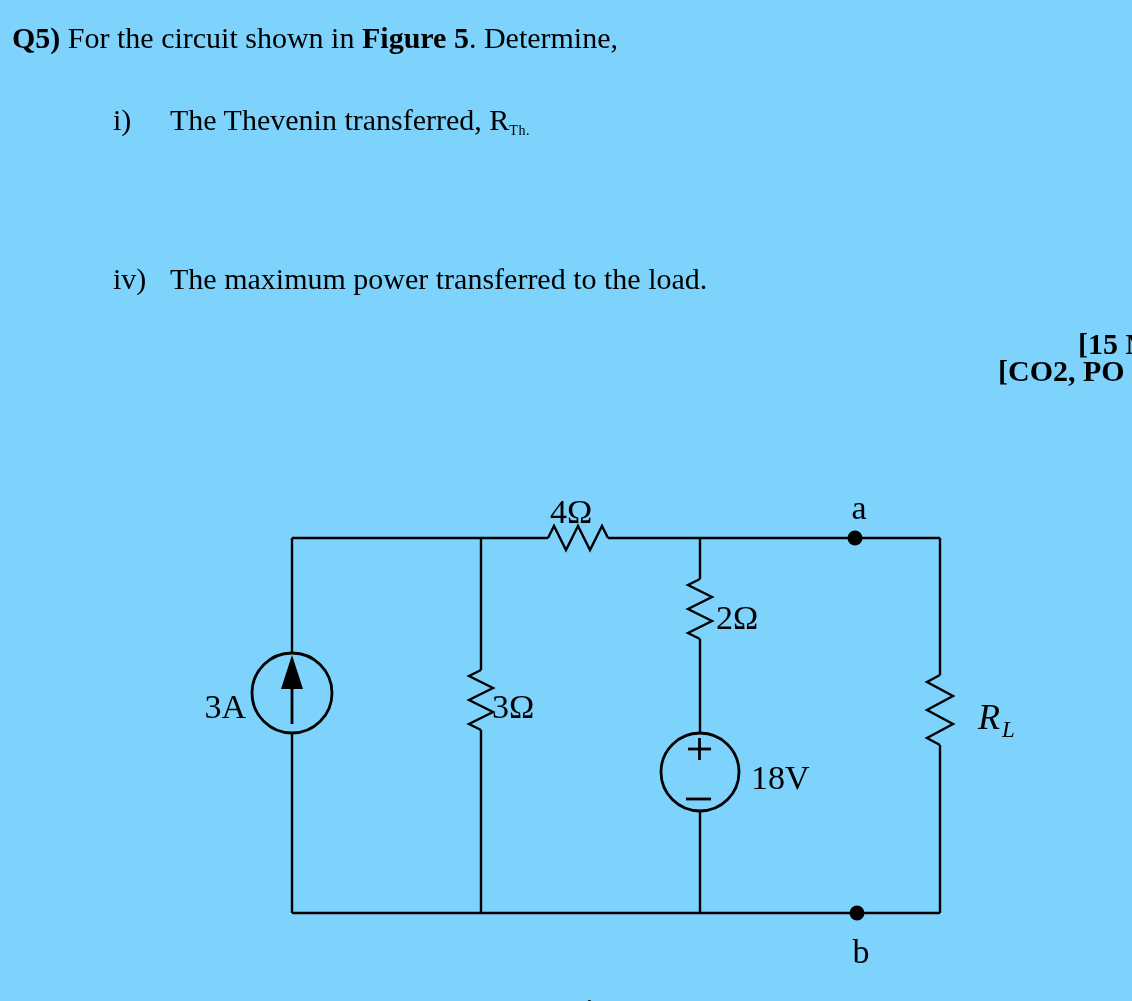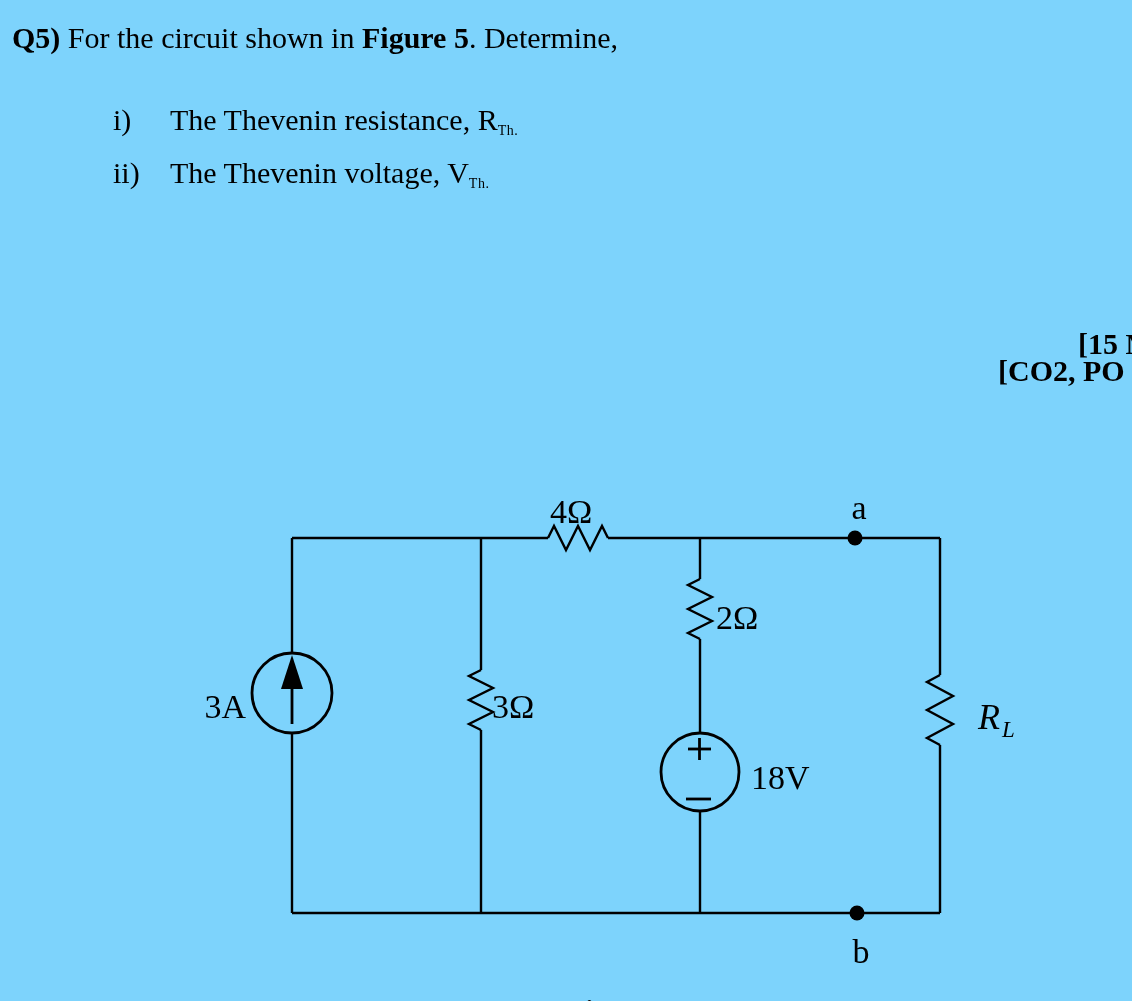--- a/index.html
+++ b/index.html
@@ -56,24 +56,24 @@
 </head>
 <body>
 
 <div class="page">
 
   <div class="abs q-header">
     <span class="bold">Q5)</span><span> For the circuit shown in </span><span class="bold">Figure 5</span><span>. Determine,</span>
   </div>
 
   <div class="abs q-item" style="top:102px">
-    <span class="marker">i)</span><span>The Thevenin resistance, R</span><sub class="th">Th.</sub>
+    <span class="marker">i)</span><span>The Thevenin transferred, R</span><sub class="th">Th.</sub>
   </div>
-  <div class="abs q-item" style="top:155px">
-    <span class="marker">ii)</span><span>The Thevenin voltage, V</span><sub class="th">Th.</sub>
+  <div class="abs q-item" style="top:261px">
+    <span class="marker">iv)</span><span>The maximum power transferred to the load.</span><sub class="th"></sub>
   </div>
 
   <div class="abs marks-line" style="left:1078px; top:327px">[15 M</div>
   <div class="abs marks-line" style="left:998px; top:354px">[CO2, PO</div>
 
   <svg class="circuit" width="1132" height="1001" viewBox="0 0 1132 1001">
 
     <path class="wire" d="M292,538 H548"></path>
     <polyline class="wire" points="548,538 554,526 566,550 578,526 590,550 602,526 608,538"></polyline>
     <path class="wire" d="M608,538 H940"></path>

